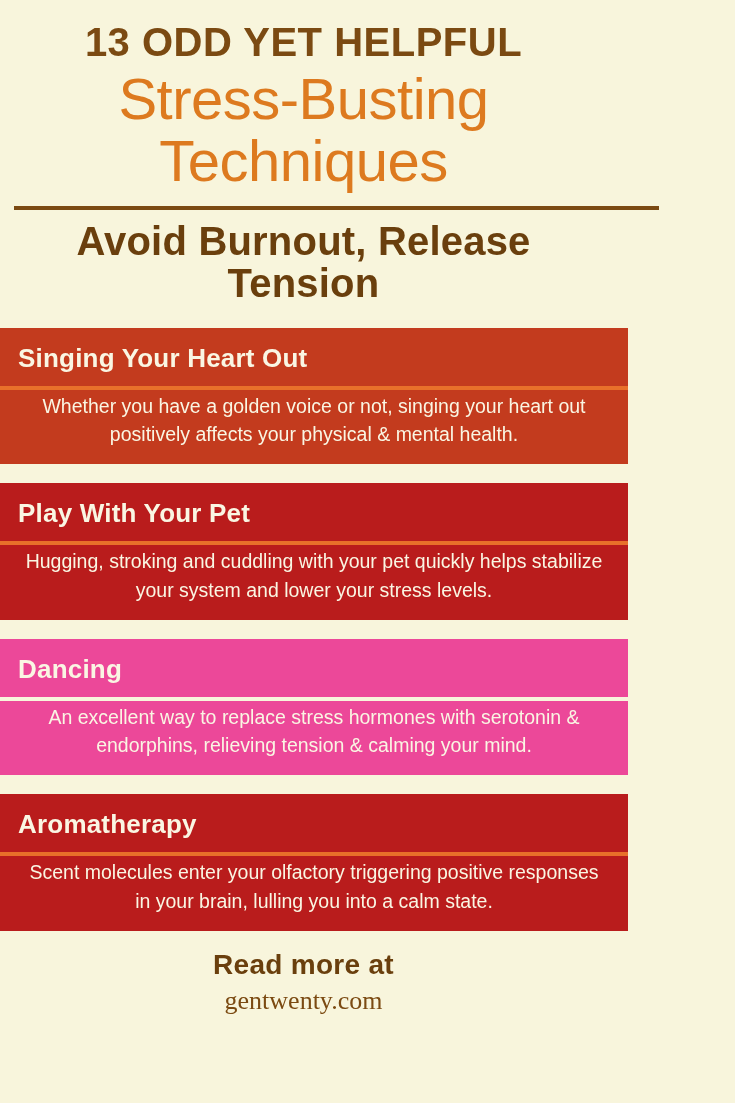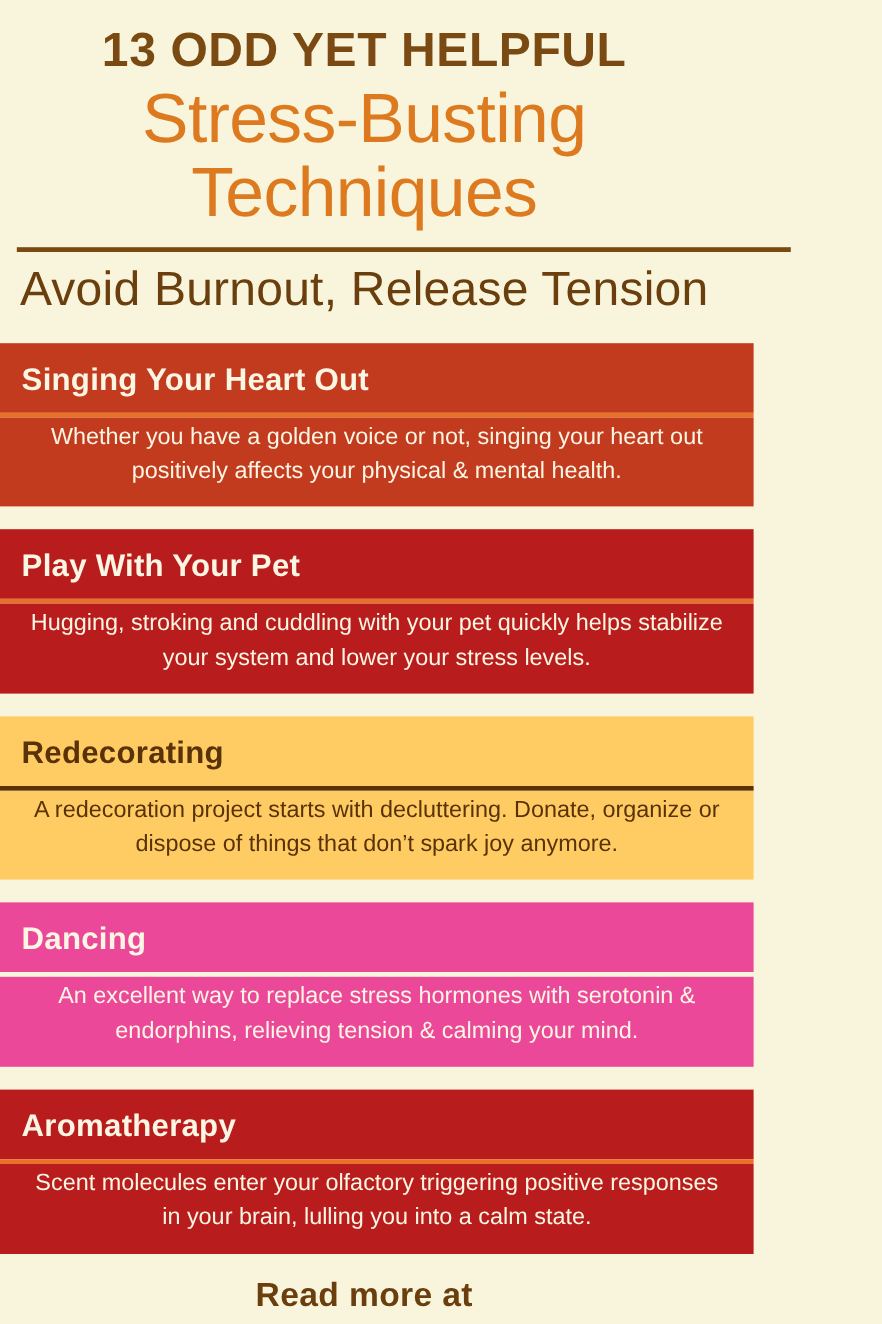--- a/index.html
+++ b/index.html
@@ -46,21 +46,21 @@
   }
   .rule {
     width: 645px;
     height: 4px;
     background: #7b4a12;
     margin: 13px auto 10px auto;
   }
   .subhead {
     color: #6a3f0d;
     font-family: "Liberation Sans", sans-serif;
-    font-weight: normal;
+    font-weight: bold;
     font-size: 40px;
     line-height: 1.05;
     margin: 0;
     letter-spacing: 0.2px;
   }
 
   
   .cards {
     margin-top: 24px;
   }
@@ -151,25 +151,20 @@
       <div class="card-divider"></div>
       <div class="card-body">Whether you have a golden voice or not, singing your heart out positively affects your physical &amp; mental health.</div>
     </div>
 
     <div class="card theme-brown">
       <div class="card-title">Play With Your Pet</div>
       <div class="card-divider"></div>
       <div class="card-body">Hugging, stroking and cuddling with your pet quickly helps stabilize your system and lower your stress levels.</div>
     </div>
 
-    <div class="card theme-yellow">
-      <div class="card-title">Redecorating</div>
-      <div class="card-divider"></div>
-      <div class="card-body">A redecoration project starts with decluttering. Donate, organize or dispose of things that don’t spark joy anymore.</div>
-    </div>
 
     <div class="card theme-red-cream">
       <div class="card-title">Dancing</div>
       <div class="card-divider"></div>
       <div class="card-body">An excellent way to replace stress hormones with serotonin &amp; endorphins, relieving tension &amp; calming your mind.</div>
     </div>
 
     <div class="card theme-brown">
       <div class="card-title">Aromatherapy</div>
       <div class="card-divider"></div>

